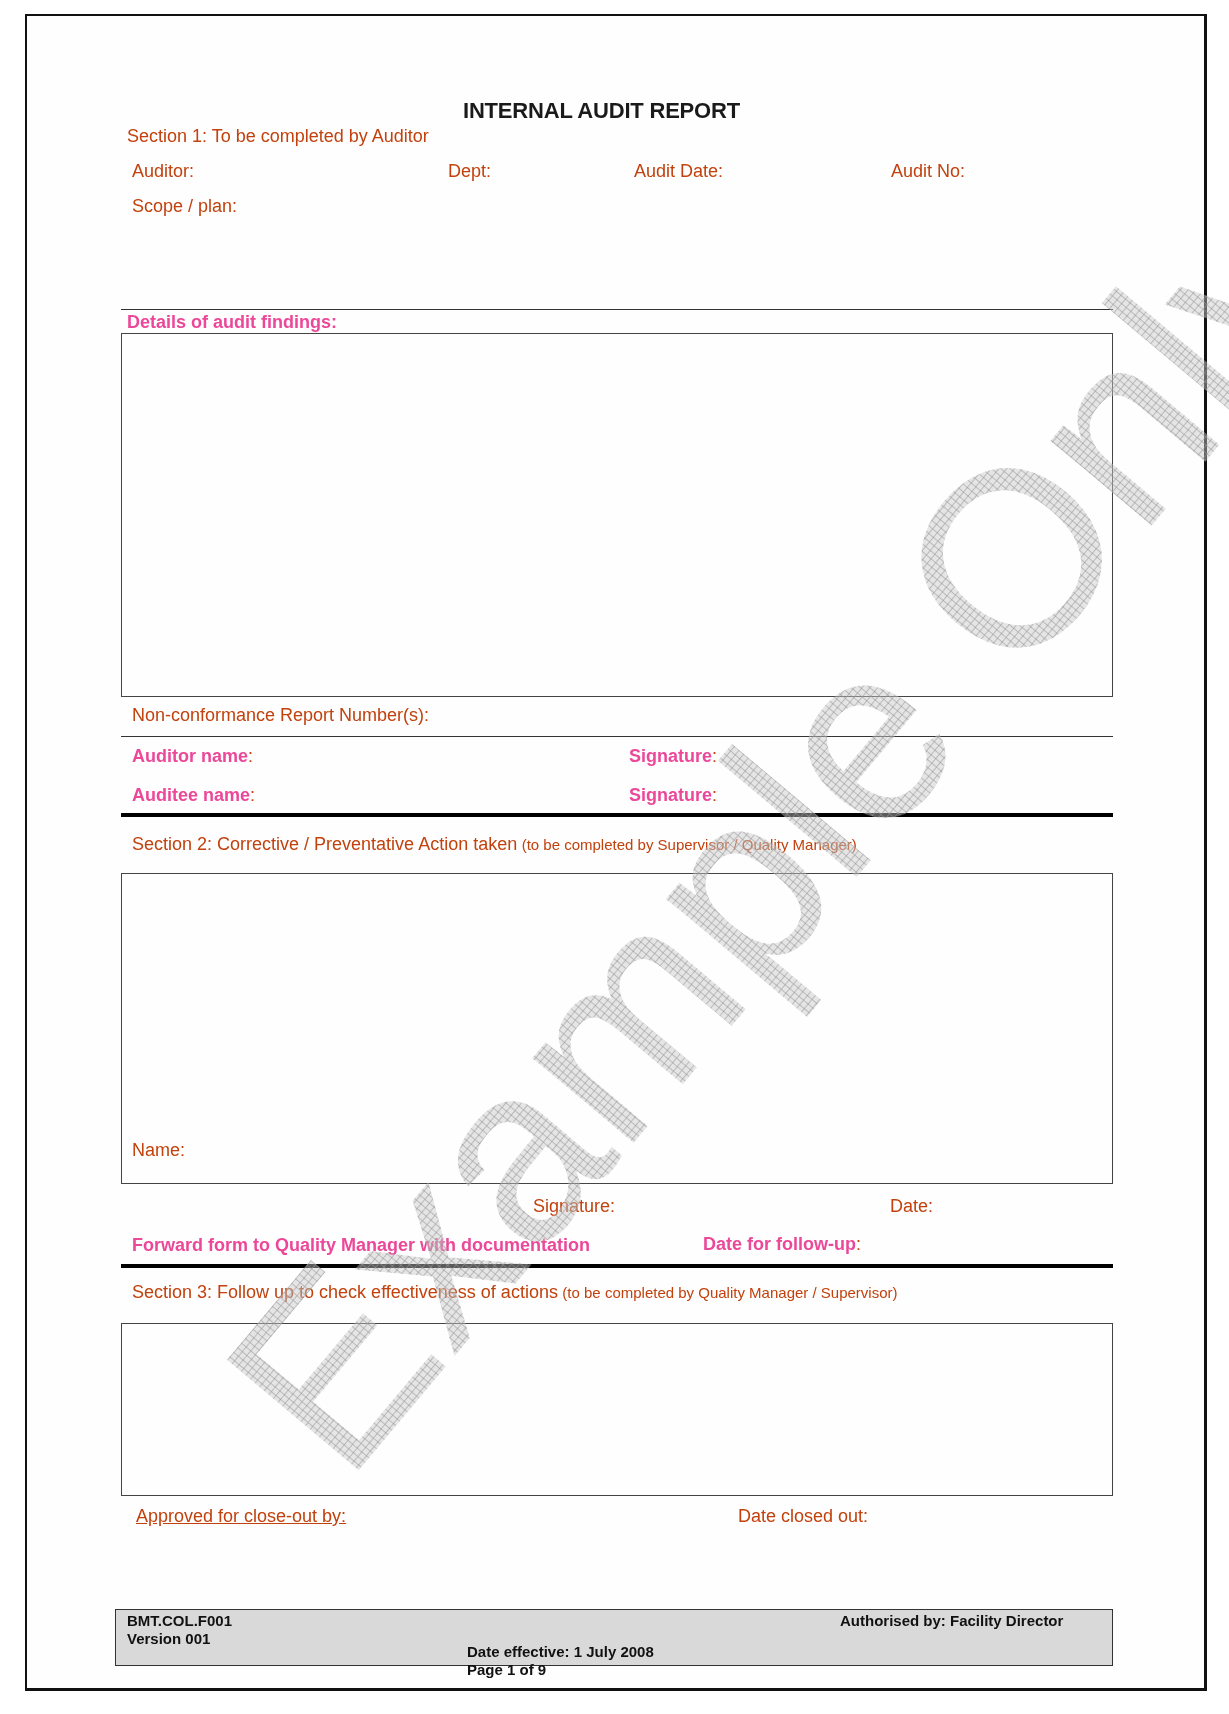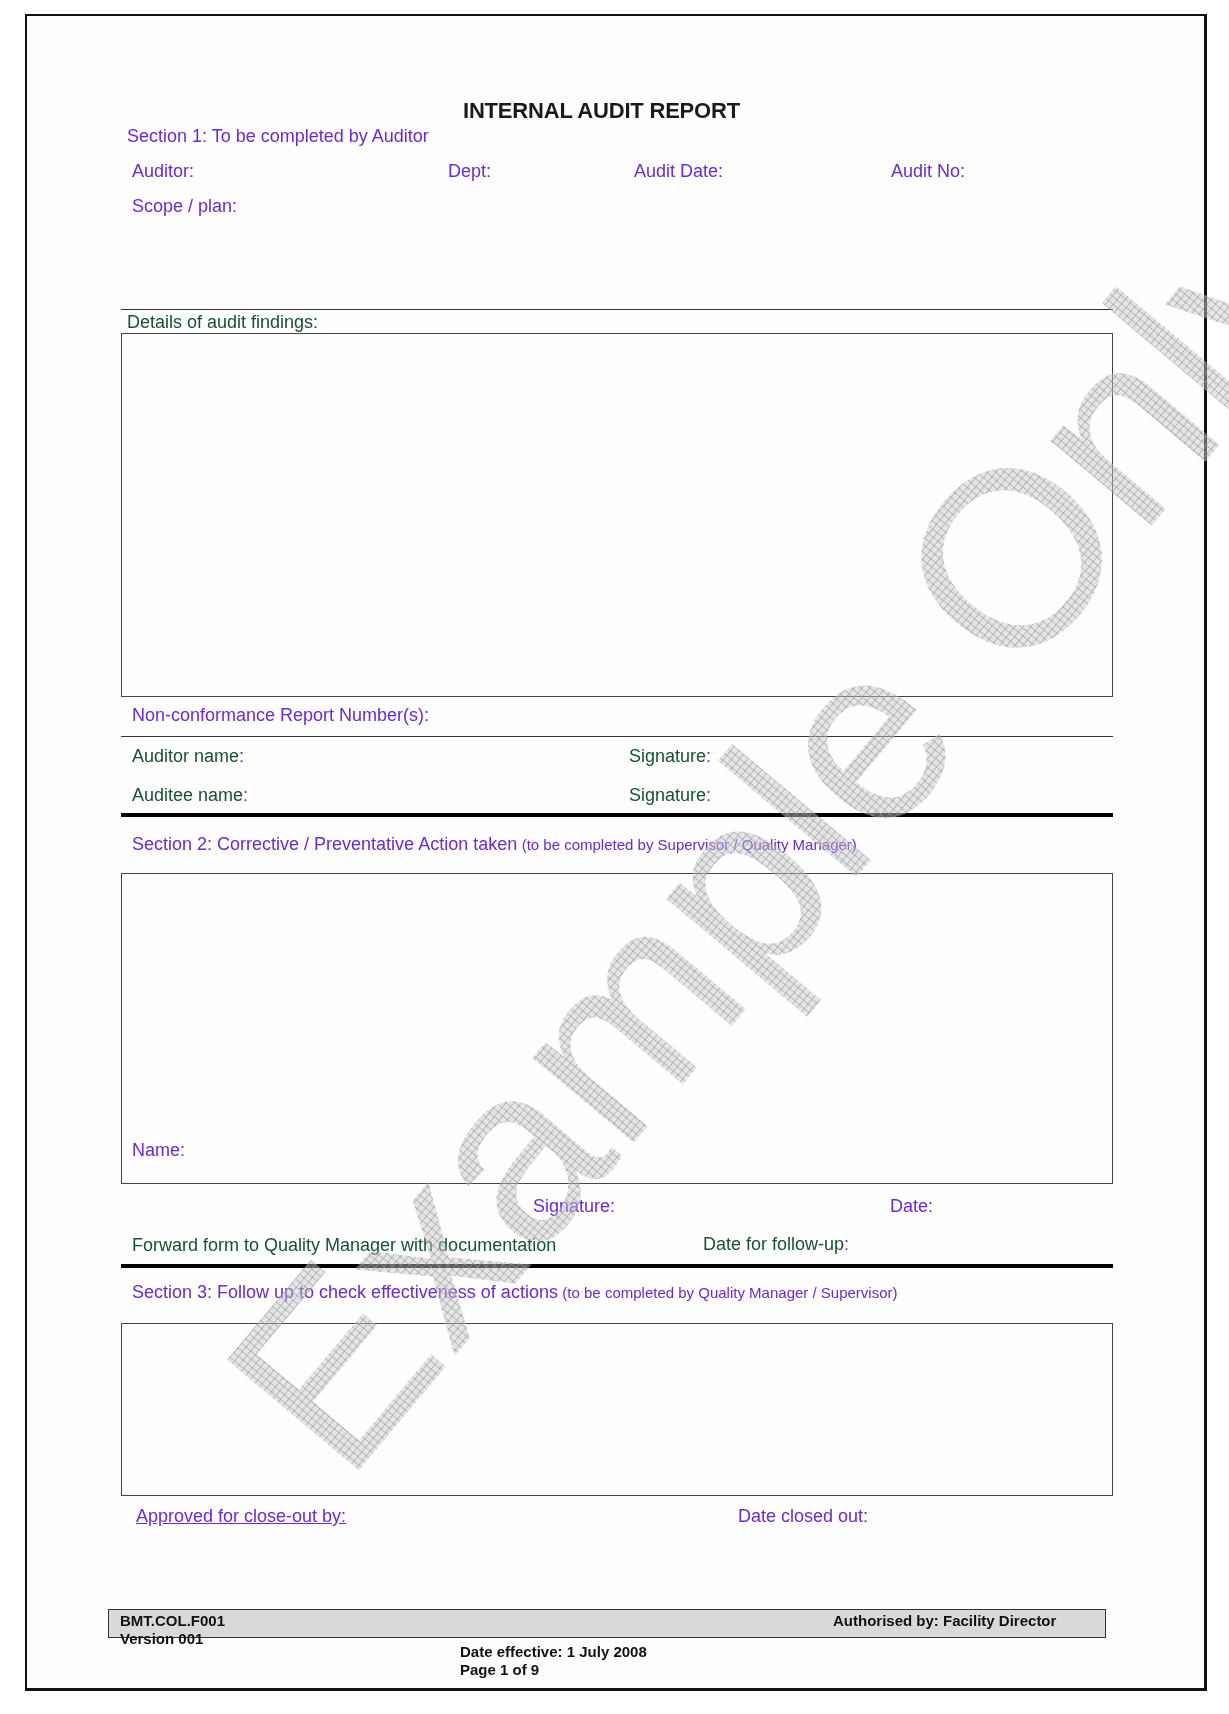--- a/index.html
+++ b/index.html
@@ -2,27 +2,27 @@
 <html><head>
 <meta charset="utf-8">
 <style>
   html, body { margin:0; padding:0; background:#ffffff; }
   body { width:1229px; height:1714px; position:relative; overflow:hidden;
          font-family:"Liberation Sans", sans-serif; color:#1a1a1a; }
   .page { position:absolute; left:25px; top:14px; width:1182px; height:1677px;
           border:2px solid #111; border-right-width:3px; border-bottom-width:3px; background:#fefefe; box-sizing:border-box; }
   .abs { position:absolute; white-space:nowrap;text-align:center; }
   .title { font-weight:bold; font-size:22px; letter-spacing:-0.2px; }
-  .t { font-size:18px; color:#6d28d9; }
-  .tb { font-size:18px; font-weight:normal; color:#14532d; }
+  .t { font-size:18px; color:#c2410c; }
+  .tb { font-size:18px; font-weight:bold; color:#ec4899; }
   .small { font-size:15px; }
   .rule { position:absolute; left:121px; width:992px; height:0; border-top:1.5px solid #333; }
   .rule.thick { border-top:4px solid #000; }
   .box { position:absolute; left:121px; width:992px; border:1.5px solid #444; box-sizing:border-box; background:transparent; }
-  .footer { position:absolute; left:108px; top:1609px; width:998px; height:29px;
+  .footer { position:absolute; left:115px; top:1609px; width:998px; height:57px;
             background:#d9d9d9; border:1.5px solid #333; box-sizing:border-box; font-size:15px; font-weight:bold; color:#111; }
   .footer .col { position:absolute; top:2px; line-height:18px; }
   .watermark { position:absolute; left:0; top:0; width:1229px; height:1714px; pointer-events:none; overflow:hidden; }
   .watermark span { position:absolute; left:110px; top:740px; font-size:250px; font-weight:normal;
     color:transparent; -webkit-text-stroke:0px;
     background-image:
       repeating-linear-gradient(0deg, rgba(150,150,150,0.55) 0 1px, transparent 1px 6px),
       repeating-linear-gradient(90deg, rgba(150,150,150,0.55) 0 1px, transparent 1px 6px);
     background-color:rgba(200,200,200,0.45);
     -webkit-background-clip:text; background-clip:text;

